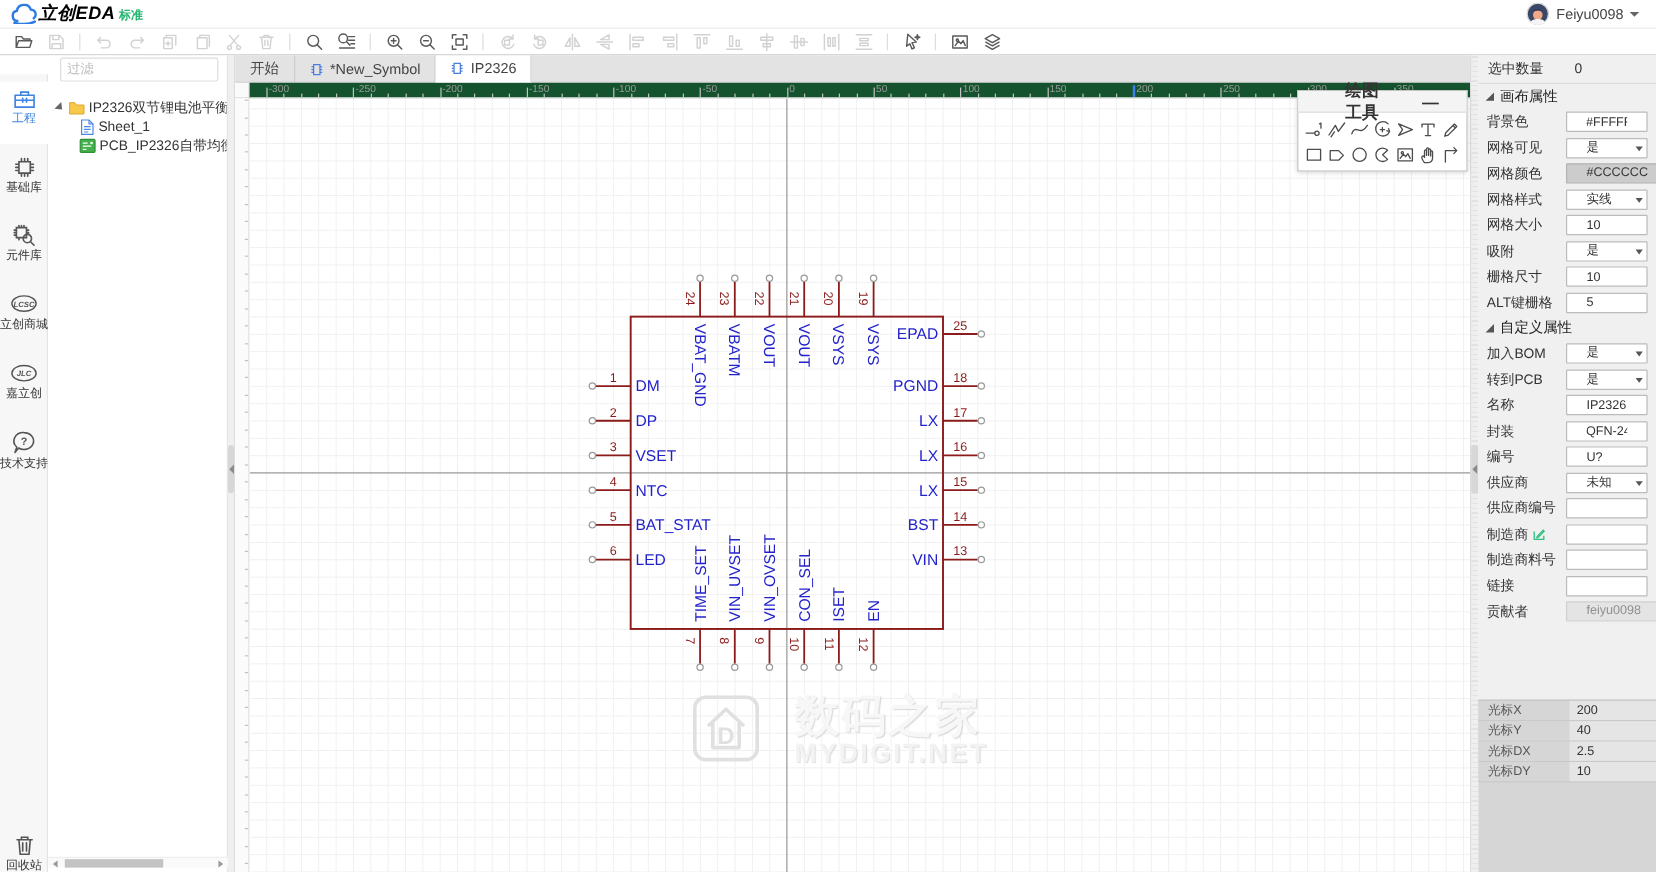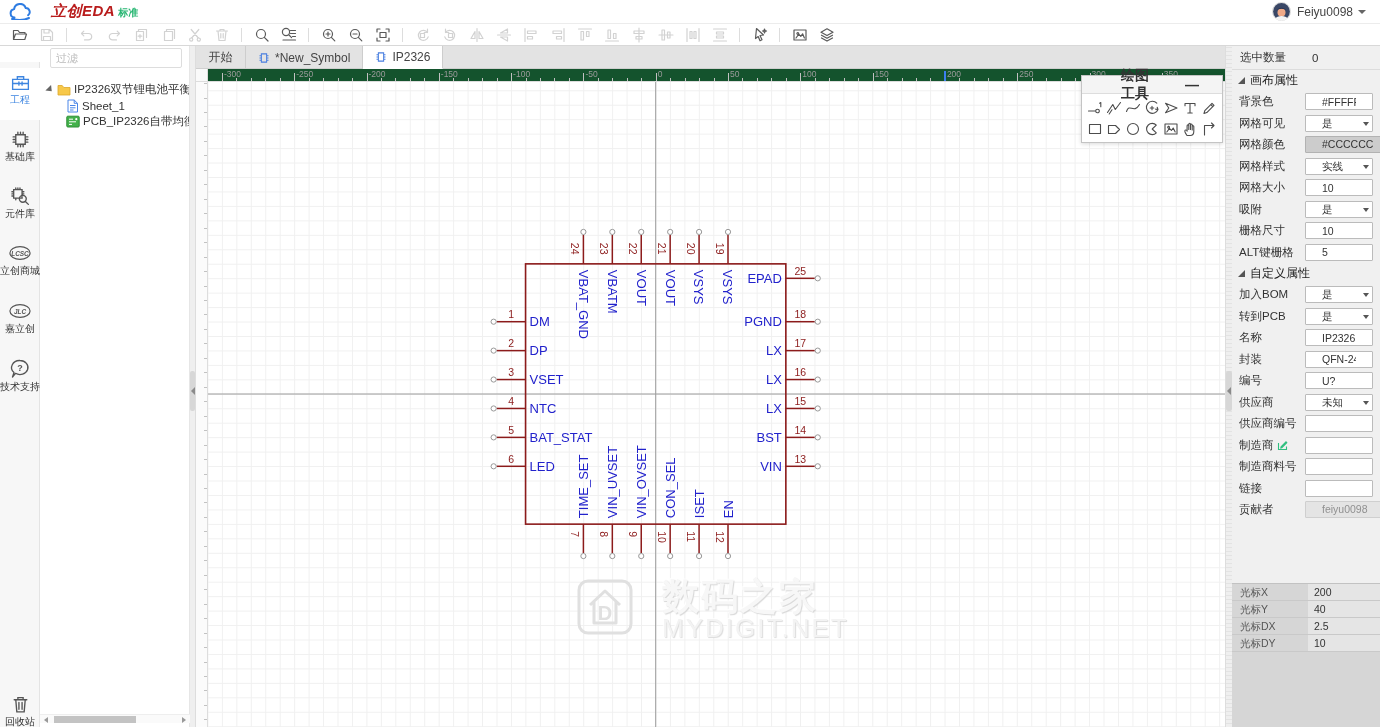--- a/index.html
+++ b/index.html
@@ -2,21 +2,21 @@
 <html><head>
 <meta charset="utf-8">
 <style>
   * { margin:0; padding:0; box-sizing:border-box; }
   html,body { width:1380px; height:727px; overflow:hidden; font-family:"Liberation Sans",sans-serif; background:#fff; }
   #app { position:relative; width:1380px; height:727px; }
 
   
   #header { position:absolute; left:0; top:0; width:1380px; height:24px; background:#fff; border-bottom:1px solid #ececec; display:flex; align-items:center; z-index:30; }
   #logo { display:flex; align-items:center; padding-left:8px; }
-  #logo .brand { font-size:15px; font-weight:bold; font-style:italic; color:#b91c1c; margin-left:19px; letter-spacing:0.5px; }
+  #logo .brand { font-size:15px; font-weight:bold; font-style:italic; color:#000000; margin-left:0; letter-spacing:0.5px; }
   #logo .badge { font-size:10px; color:#27b672; margin-left:3px; margin-top:2px; font-weight:bold; }
   #menus { display:flex; margin-left:14px; }
   .menu-item { font-size:12.5px; color:#333; padding:0 11px; line-height:23px; cursor:default; }
   #user-area { margin-left:auto; display:flex; align-items:center; padding-right:14px; }
   #user-name { font-size:12px; color:#444; margin-left:6px; }
   .caret-down { width:0; height:0; border-left:4px solid transparent; border-right:4px solid transparent; border-top:4px solid #666; margin-left:5px; }
 
   
   #toolbar { position:absolute; left:0; top:24px; width:1380px; height:22px; background:#fff; border-bottom:1px solid #d8d8d8; display:flex; align-items:center; padding-left:6px; z-index:29; }
   .tb-icon { width:20px; height:18px; margin:0 3.5px; display:flex; align-items:center; justify-content:center; color:#5a5a5a; }
@@ -83,21 +83,21 @@
   #canvas-region { position:absolute; left:12px; top:36px; width:1017px; height:645px; background-color:#fff;
     background-image:linear-gradient(to right,#f0f0f0 1px,transparent 1px),linear-gradient(to bottom,#f0f0f0 1px,transparent 1px);
     background-size:14.46px 14.46px; background-position:13.9px 8.3px; overflow:hidden; }
   #sym-svg { position:absolute; left:0; top:0; }
 
   
   #watermark { position:absolute; left:368px; top:496px; display:flex; align-items:flex-start; pointer-events:none; }
   #wm-logo { width:58px; height:58px; }
   #wm-text { margin-left:28px; }
   #wm-line1 { font-size:37px; font-weight:bold; color:#f7f7f7; text-shadow:1px 1px 1px #d8d8d8,-1px -1px 1px #fff; letter-spacing:2px; line-height:38px; }
-  #wm-line2 { font-size:26px; font-weight:normal; color:#f3f3f3; text-shadow:1px 1px 1px #dcdcdc,-1px -1px 1px #fff; letter-spacing:2px; line-height:24px; }
+  #wm-line2 { font-size:22px; font-weight:bold; color:#f3f3f3; text-shadow:1px 1px 1px #dcdcdc,-1px -1px 1px #fff; letter-spacing:2px; line-height:24px; }
 
   
   #draw-tools { position:absolute; left:885px; top:29px; width:142px; background:#fff; border:1px solid #c4c4c4; box-shadow:0 1px 4px rgba(0,0,0,0.15); z-index:20; }
   #dt-title { height:18px; background:#f4f4f4; border-bottom:1px solid #ddd; display:flex; align-items:center; padding:0 6px; }
   #dt-title span { font-size:14px; color:#333; font-weight:bold; flex:1;margin-left:33px; }
   #dt-min { font-size:12px; color:#555; cursor:pointer; line-height:10px; }
   #dt-body { display:flex; flex-wrap:wrap; padding:3px 1px 3px 3px; }
   .dt-icon { width:19px; height:21px; display:flex; align-items:center; justify-content:center; color:#4c4c4c; cursor:pointer; }
 
   

